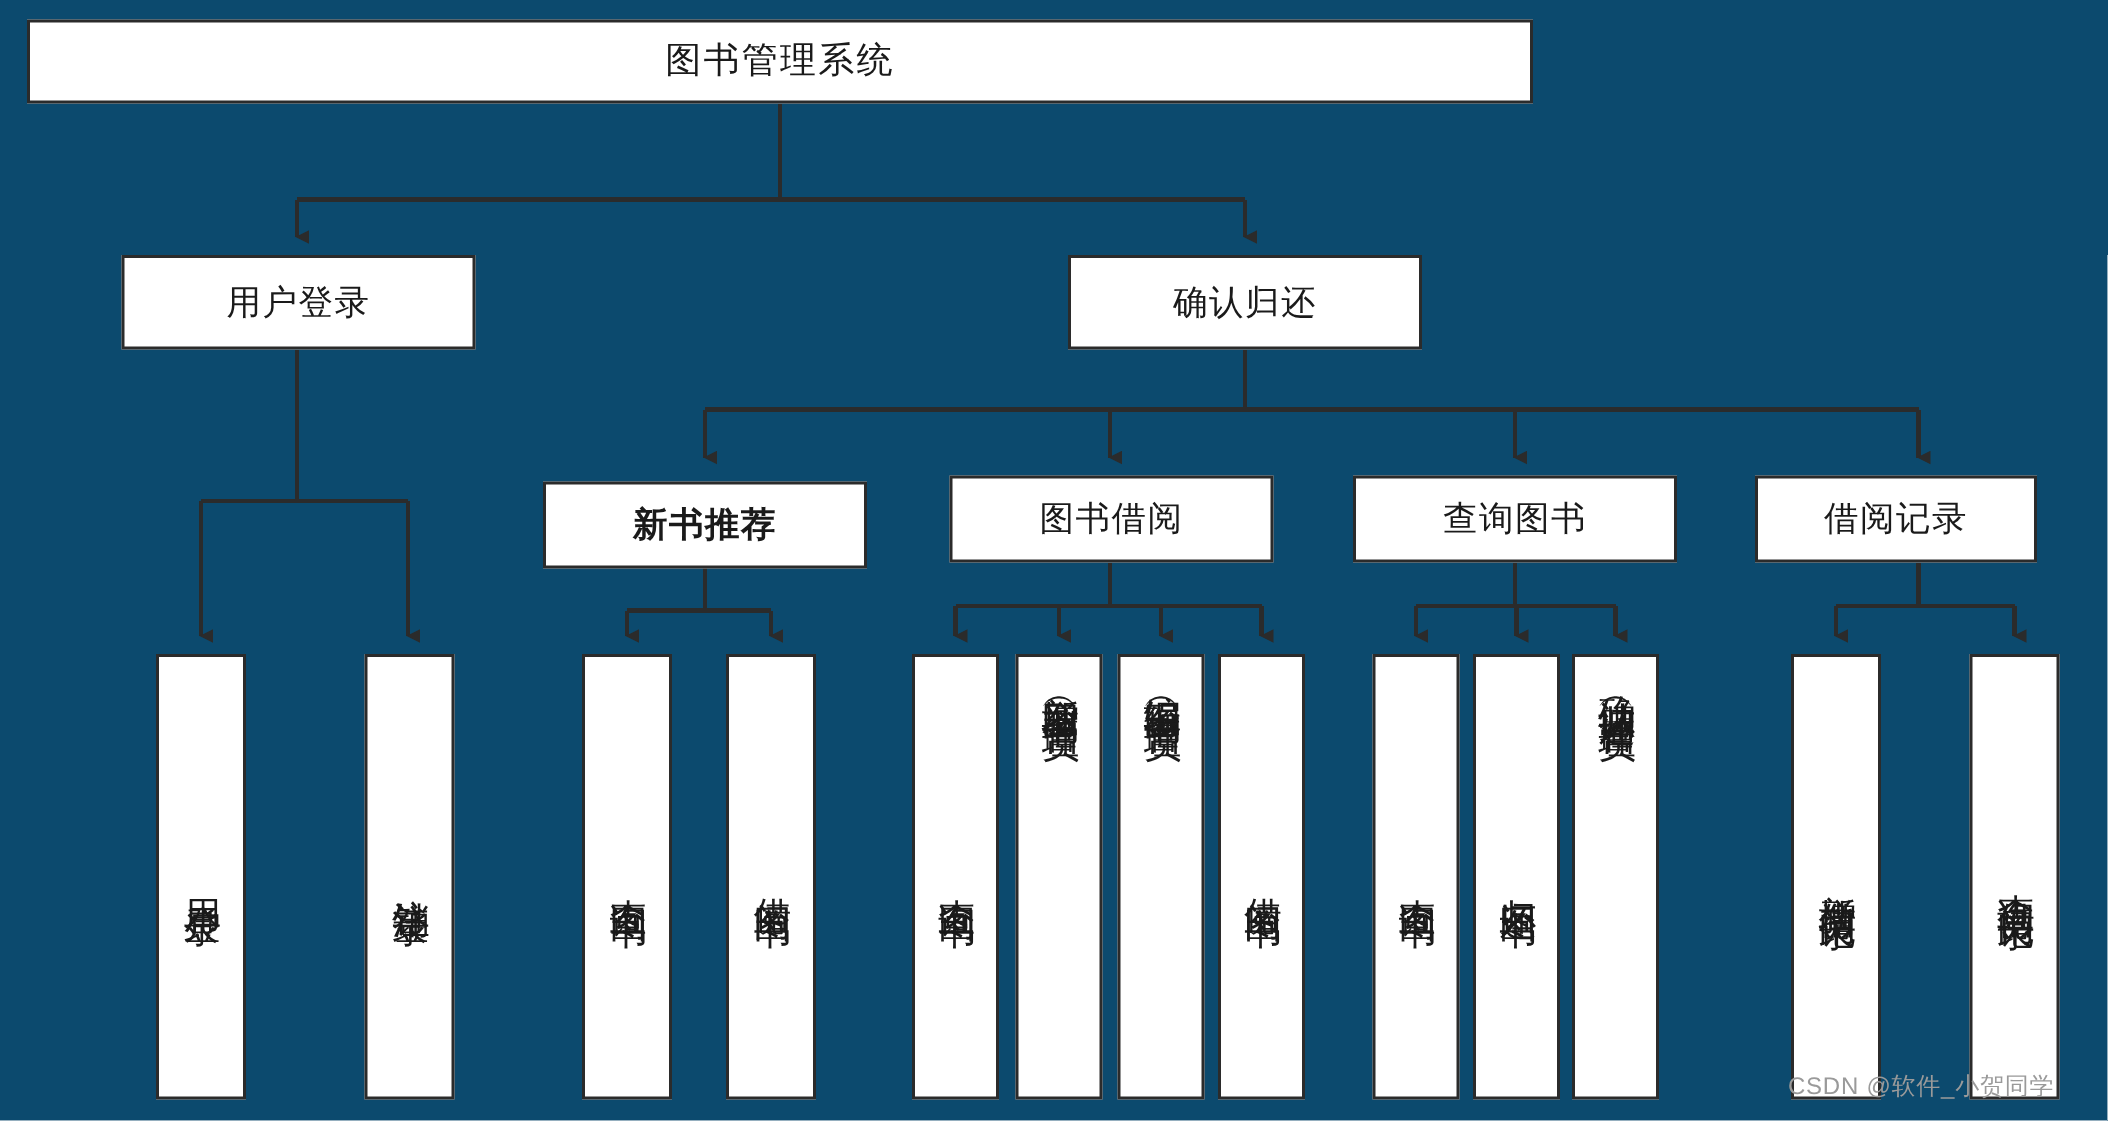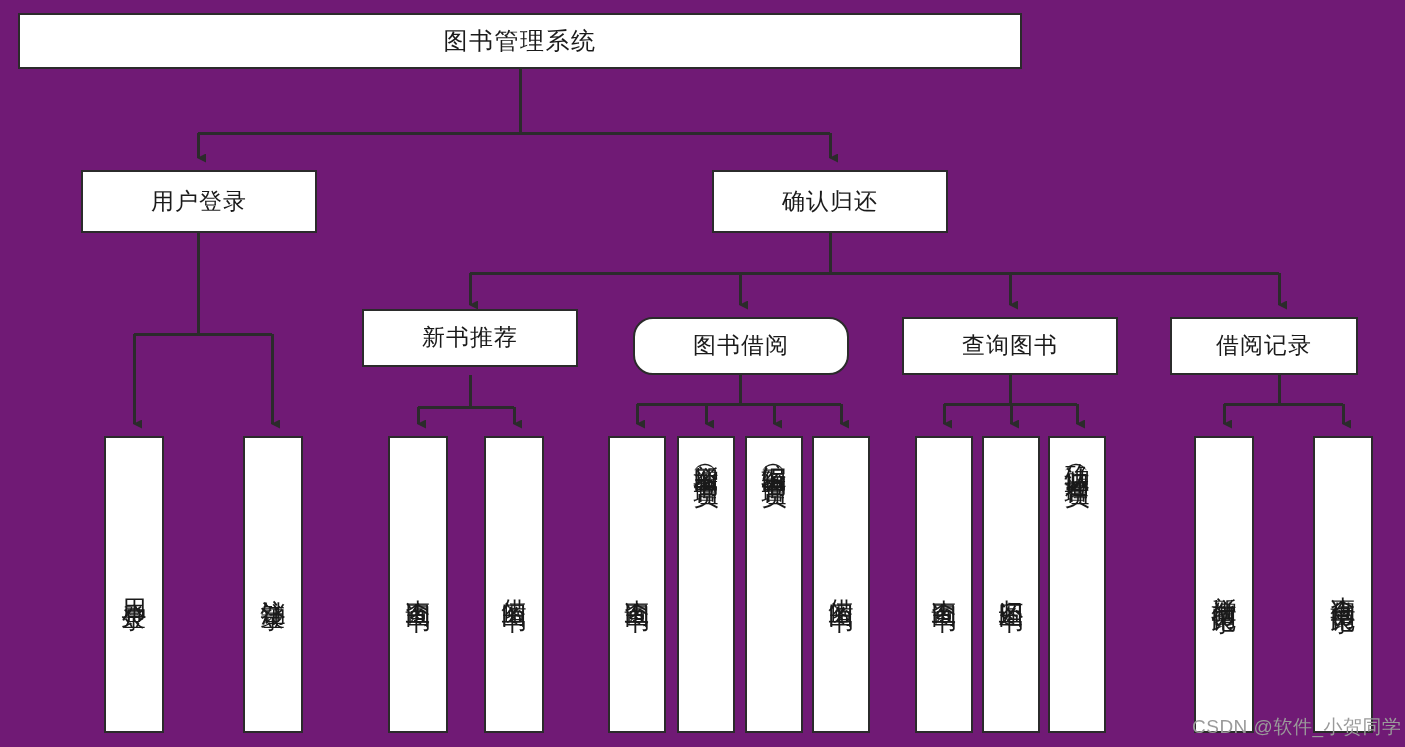--- a/index.html
+++ b/index.html
@@ -7,21 +7,21 @@
     padding: 0;
     background: #ffffff;
   }
   body {
     font-family: "Liberation Sans", "DejaVu Sans", sans-serif;
   }
   #canvas {
     position: relative;
     width: 1405px;
     height: 747px;
-    background: #701a75;
+    background: #0c4a6e;
     overflow: hidden;
   }
   #wires {
     position: absolute;
     left: 0;
     top: 0;
     width: 1405px;
     height: 747px;
     pointer-events: none;
   }
@@ -55,21 +55,21 @@
   }
   .node.vert .label {
     writing-mode: vertical-rl;
     text-orientation: upright;
     font-size: 25px;
     letter-spacing: 3px;
     line-height: 1;
   }
   .watermark {
     position: absolute;
-    font-size: 19px;
+    font-size: 16px;
     color: #9a9a9a;
     letter-spacing: 0.5px;
     white-space: nowrap;
     user-select: none;
   }
 </style>
 </head>
 <body>
 
 <div id="canvas">
@@ -128,24 +128,24 @@
     <span class="label">图书管理系统</span>
   </div>
 
   <div class="node horiz" style="left:81px; top:170px; width:236px; height:63px;">
     <span class="label">用户登录</span>
   </div>
   <div class="node horiz" style="left:712px; top:170px; width:236px; height:63px;">
     <span class="label">确认归还</span>
   </div>
 
-  <div class="node horiz" style="left:362px; top:309px; width:216px; height:58px;">
+  <div class="node horiz" style="left:362px; top:321px; width:216px; height:58px;font-weight:bold;">
     <span class="label">新书推荐</span>
   </div>
-  <div class="node horiz" style="left:633px; top:317px; width:216px; height:58px;border-radius:20px;">
+  <div class="node horiz" style="left:633px; top:317px; width:216px; height:58px;">
     <span class="label">图书借阅</span>
   </div>
   <div class="node horiz" style="left:902px; top:317px; width:216px; height:58px;">
     <span class="label">查询图书</span>
   </div>
   <div class="node horiz" style="left:1170px; top:317px; width:188px; height:58px;">
     <span class="label">借阅记录</span>
   </div>
 
   <div class="node vert" style="left:104px; top:436px; width:60px; height:297px; align-items:center; padding-top:0;">

